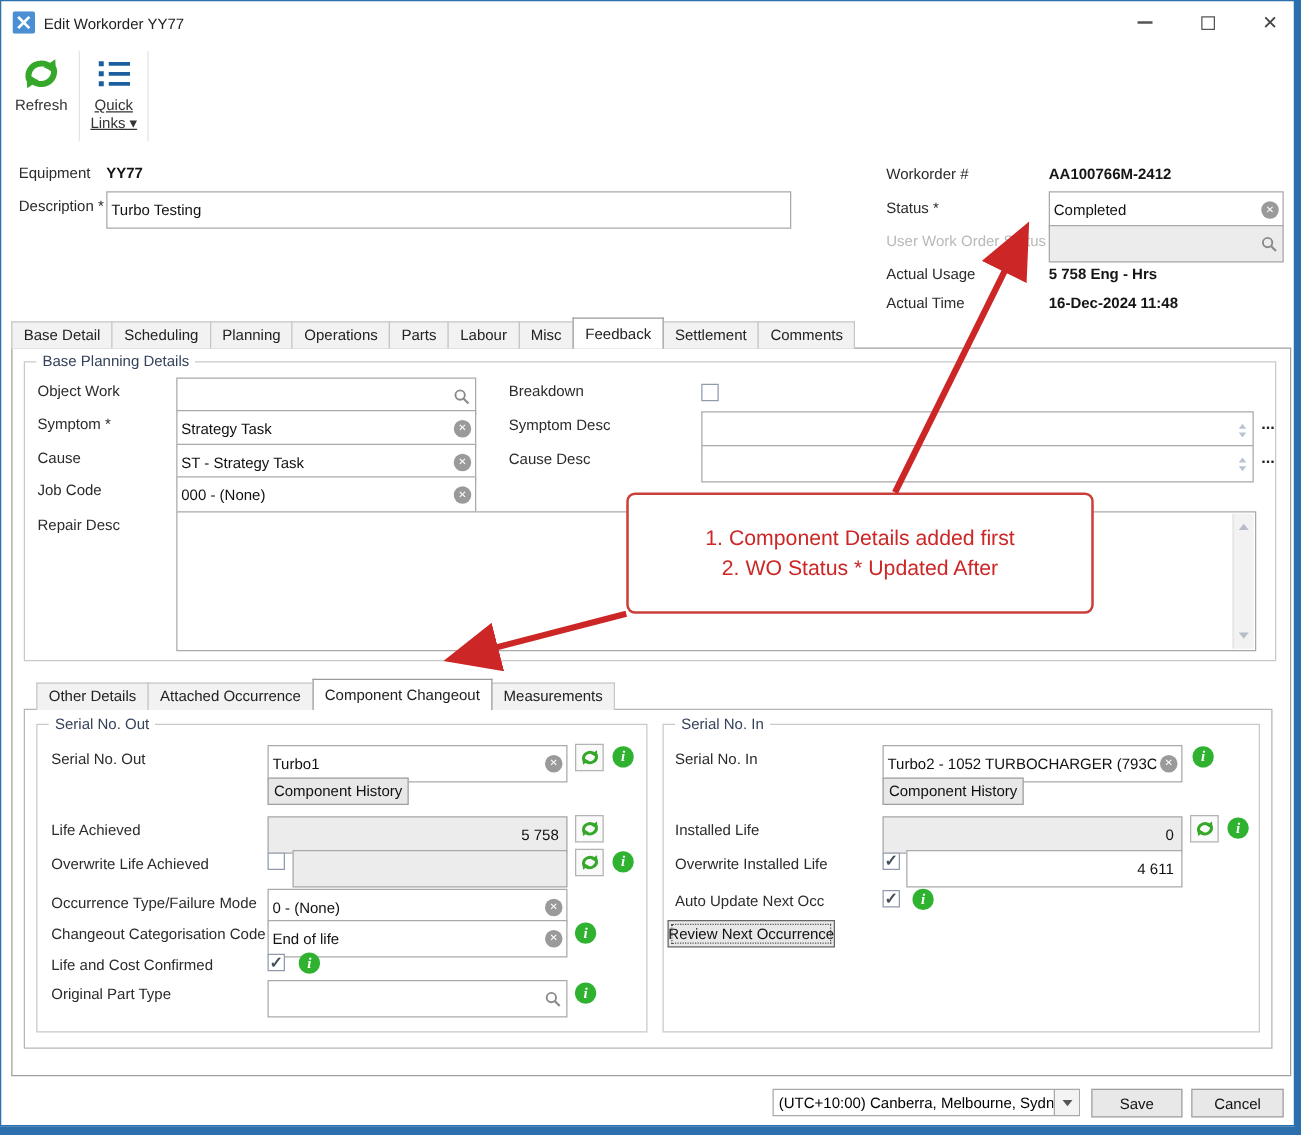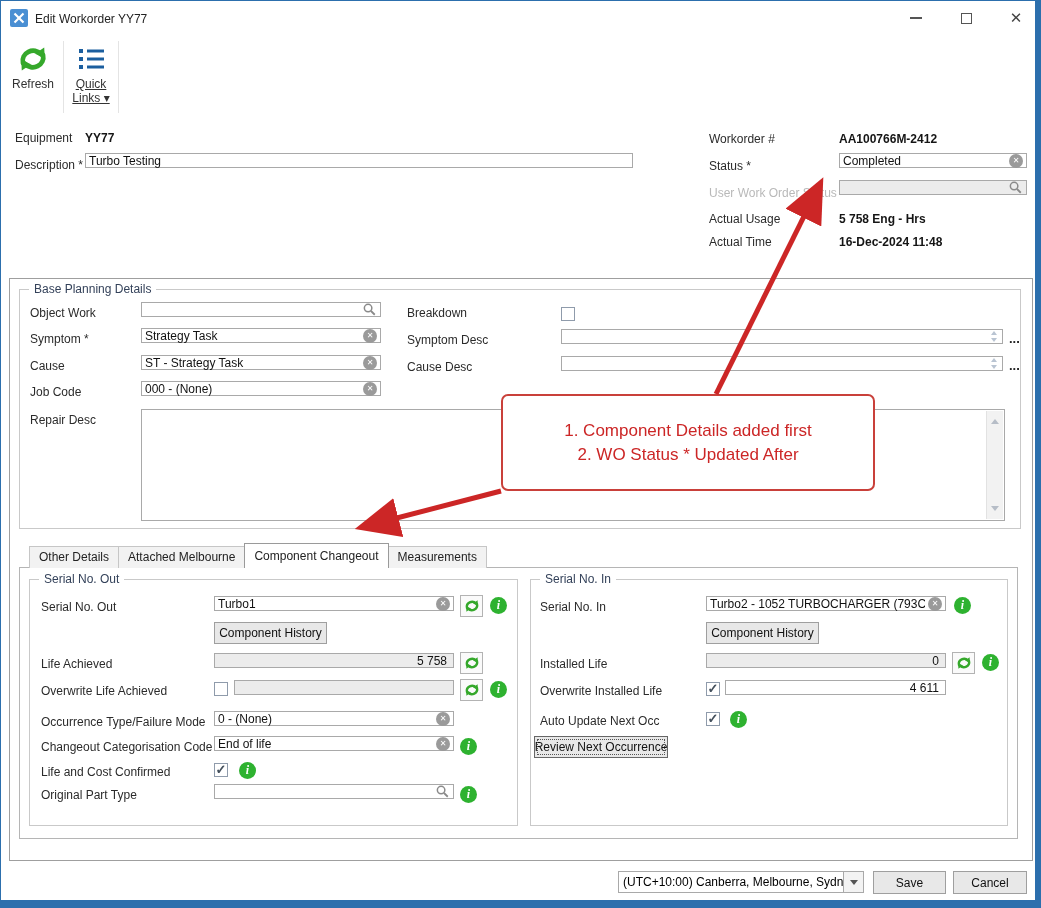--- a/index.html
+++ b/index.html
@@ -19,21 +19,21 @@
   .tool{position:absolute;display:flex;flex-direction:column;align-items:center;font-size:12px;color:#333;cursor:pointer;}
   .tool .ic{height:36px;display:flex;align-items:center;justify-content:center;}
   .tool.quick{border-left:1px solid #e4e4e4;border-right:1px solid #e4e4e4;text-decoration:underline;}
   .tabs{position:absolute;display:flex;align-items:flex-end;z-index:2;}
   .tab{height:21px;line-height:21px;padding:0 9px;font-size:12px;color:#222;background:#f2f2f2;
        border:1px solid #c6c6c6;border-bottom:none;margin-right:-1px;cursor:pointer;white-space:nowrap;}
   .tab.active{height:24px;line-height:24px;background:#fff;border-color:#9a9a9a;position:relative;z-index:3;}
   .box{position:absolute;border:1px solid #c9c9c9;background:transparent;}
   .page{border-color:#9f9f9f;}
   .leg{position:absolute;background:#fff;padding:0 5px;font-size:12px;color:#34425a;white-space:nowrap;z-index:1;}
-  .inp{position:absolute;height:15px;box-sizing:border-box;border:1px solid #a9a9a9;background:#fff;
+  .inp{position:absolute;height:30px;box-sizing:border-box;border:1px solid #a9a9a9;background:#fff;
        display:flex;align-items:center;padding:0 3px;font-size:12px;color:#111;}
   .inp .t{flex:1;white-space:nowrap;overflow:hidden;}
   .inp.num .t{text-align:right;padding-right:3px;}
   .inp.ro{background:#ececec;}
   .clear{flex:none;width:14px;height:14px;border-radius:50%;background:#9a9a9a;position:relative;margin-left:3px;}
   .clear::before{content:"✕";position:absolute;left:0;top:0;width:14px;line-height:14px;text-align:center;font-size:8px;color:#fff;}
   .searchic{flex:none;width:15px;height:15px;margin-left:3px;}
   .spin{flex:none;width:11px;height:19px;display:flex;flex-direction:column;align-items:center;justify-content:center;gap:3px;}
   .spin::before{content:"";border:3px solid transparent;border-bottom:4px solid #b9c4d2;border-top:none;}
   .spin::after{content:"";border:3px solid transparent;border-top:4px solid #b9c4d2;border-bottom:none;}
@@ -138,20 +138,32 @@
     <svg class="searchic" viewBox="0 0 16 16">
       <circle cx="6.5" cy="6.5" r="4" fill="none" stroke="#8a8a8a" stroke-width="1.6"></circle>
       <line x1="9.6" y1="9.6" x2="13.6" y2="13.6" stroke="#8a8a8a" stroke-width="1.9"></line>
     </svg>
   </div>
   <span class="lbl" style="left:708px;top:211px">Actual Usage</span>
   <span class="val" style="left:838px;top:211px">5 758  Eng - Hrs</span>
   <span class="lbl" style="left:708px;top:234px">Actual Time</span>
   <span class="val" style="left:838px;top:234px">16-Dec-2024 11:48</span>
 
+  <div class="tabs" style="left:8px;top:254px;height:24px">
+    <div class="tab">Base Detail</div>
+    <div class="tab">Scheduling</div>
+    <div class="tab">Planning</div>
+    <div class="tab">Operations</div>
+    <div class="tab">Parts</div>
+    <div class="tab">Labour</div>
+    <div class="tab">Misc</div>
+    <div class="tab active">Feedback</div>
+    <div class="tab">Settlement</div>
+    <div class="tab">Comments</div>
+  </div>
   <div class="box page" style="left:8px;top:277px;width:1022px;height:581px"></div>
 
   <div class="box" style="left:18px;top:288px;width:1000px;height:238px"></div>
   <span class="leg" style="left:28px;top:281px">Base Planning Details</span>
 
   <span class="lbl" style="left:29px;top:305px">Object Work</span>
   <div class="inp" style="left:140px;top:301px;width:240px">
     <span class="t"></span>
     <svg class="searchic" viewBox="0 0 16 16">
       <circle cx="6.5" cy="6.5" r="4" fill="none" stroke="#8a8a8a" stroke-width="1.6"></circle>
@@ -194,21 +206,21 @@
   </div>
   <span class="ellip" style="left:1008px;top:357px">...</span>
 
   <div class="annobox">
     <div>1. Component Details added first</div>
     <div>2. WO Status * Updated After</div>
   </div>
 
   <div class="tabs" style="left:28px;top:543px;height:24px">
     <div class="tab">Other Details</div>
-    <div class="tab">Attached Melbourne</div>
+    <div class="tab">Attached Occurrence</div>
     <div class="tab active">Component Changeout</div>
     <div class="tab">Measurements</div>
   </div>
   <div class="box" style="left:18px;top:566px;width:997px;height:270px;border-color:#b5b5b5"></div>
 
   <div class="box" style="left:28px;top:578px;width:487px;height:245px"></div>
   <span class="leg" style="left:38px;top:571px">Serial No. Out</span>
 
   <span class="lbl" style="left:40px;top:599px">Serial No. Out</span>
   <div class="inp" style="left:213px;top:595px;width:240px">

